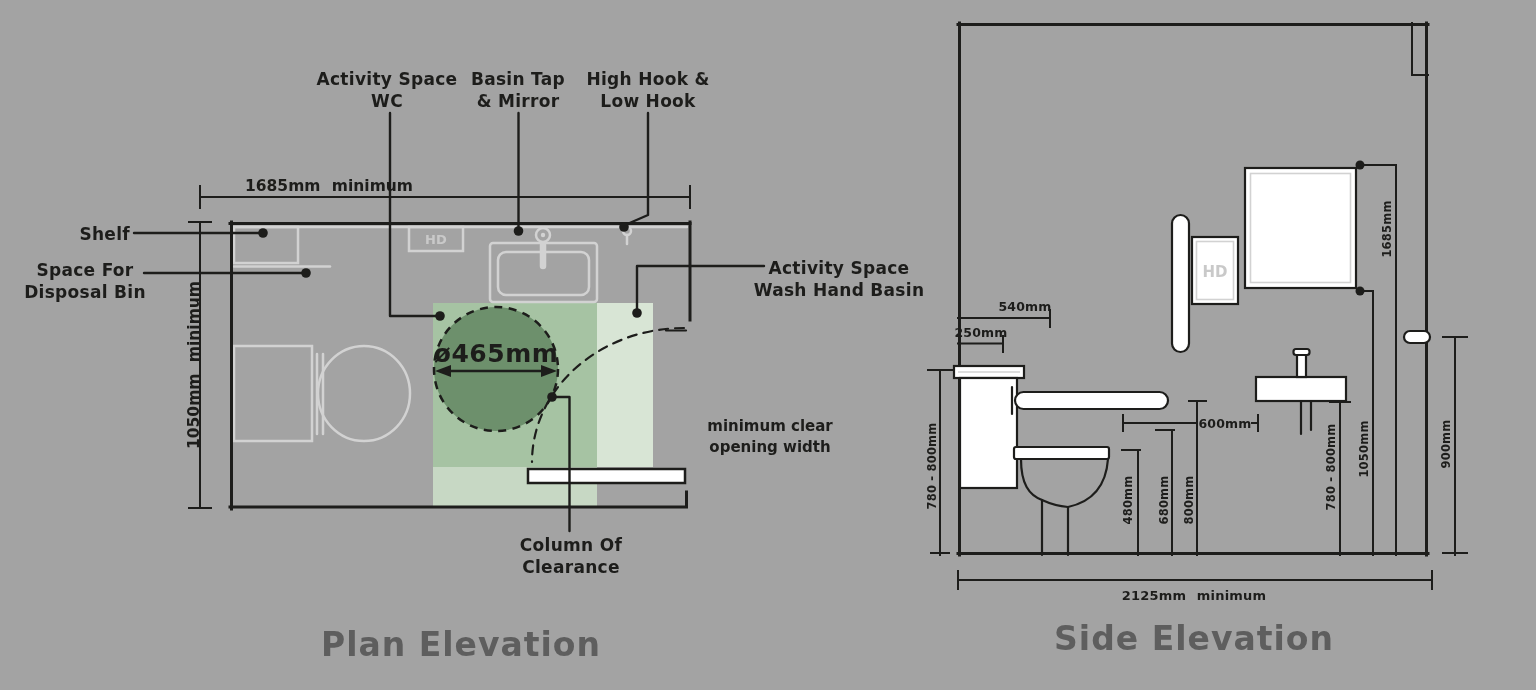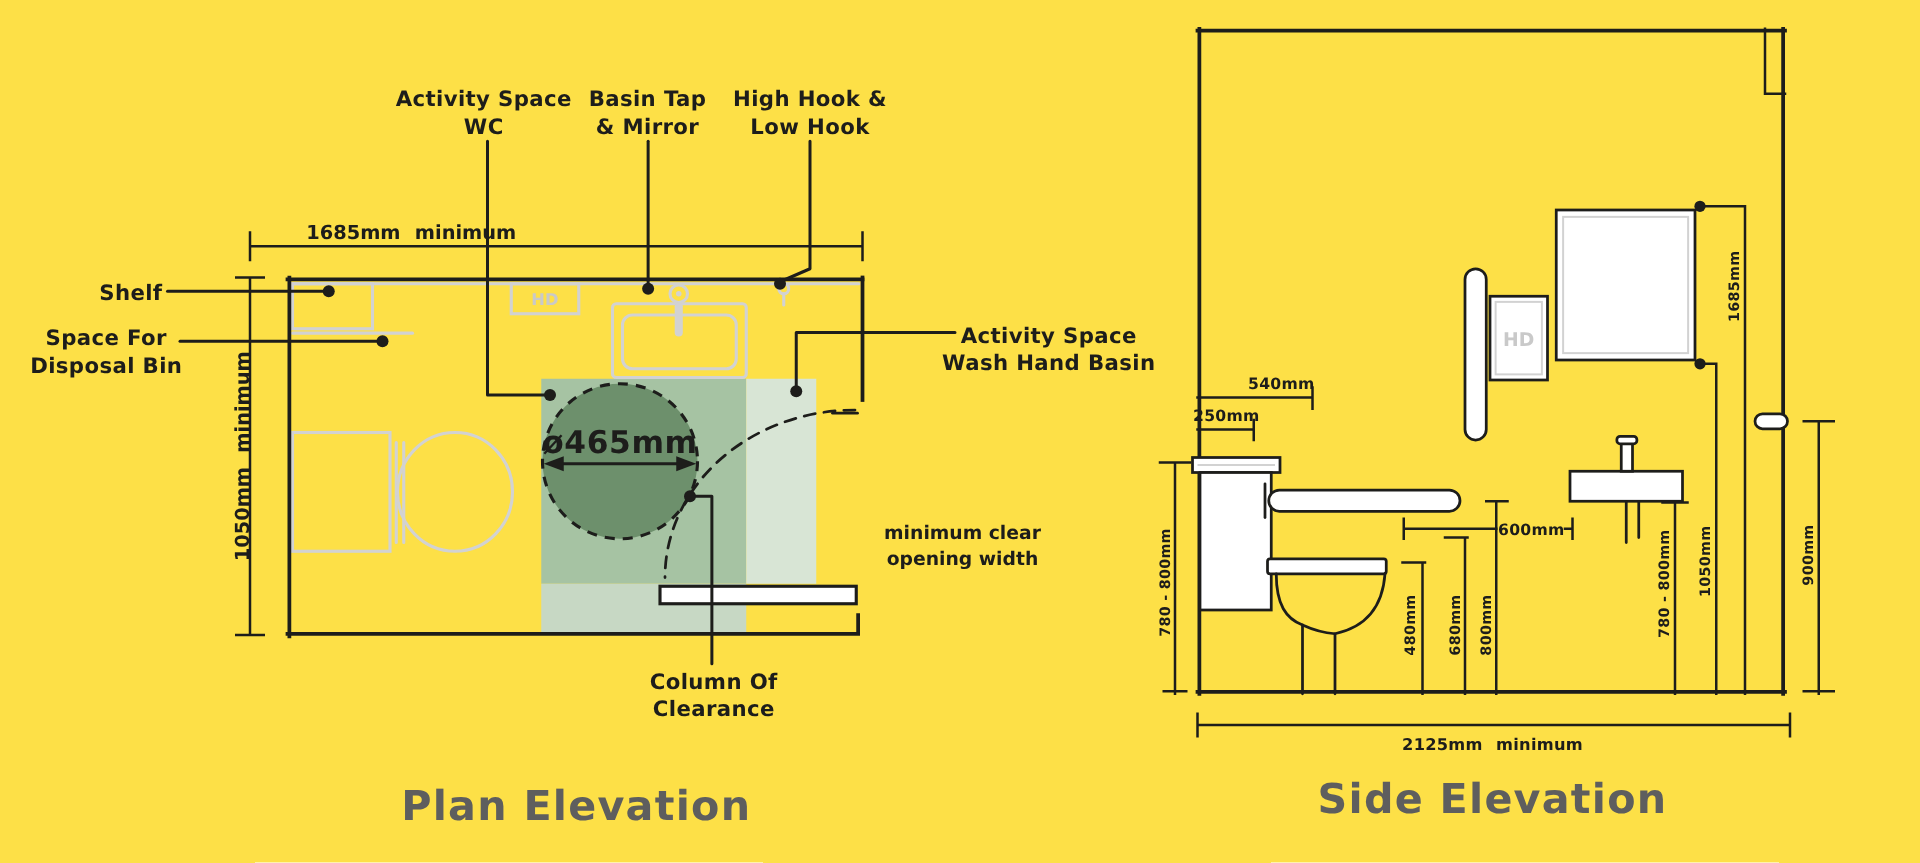--- a/index.html
+++ b/index.html
@@ -5,21 +5,21 @@
   :root{
     --line_dark:#1d1d1b;
     --fixture_gray:#d2d2d2;
     --title_gray:#5e5e5e;
     --activity_space_overlap:#a6c3a3;
     --activity_space_wc:#c7d8c4;
     --activity_space_whb:#d8e5d5;
     --turning_circle:#6d906c;
   }
   html,body{margin:0;padding:0;background:#ffffff;}
-  .canvas{position:relative;width:1536px;height:690px;background:#fde047;overflow:hidden;}
+  .canvas{position:relative;width:1536px;height:690px;background:#a3a3a3;overflow:hidden;}
   svg{display:block;}
   text{font-family:"DejaVu Sans","Liberation Sans",sans-serif;font-weight:bold;fill:var(--line_dark);}
   .s11{font-size:11.5px;letter-spacing:.2px;}
   .s12{font-size:12.5px;letter-spacing:.2px;}
   .s13{font-size:13px;letter-spacing:.2px;}
   .s15{font-size:15px;}
   .s155{font-size:15.5px;}
   .s17{font-size:17px;letter-spacing:.3px;}
   .s25{font-size:25px;letter-spacing:.5px;}
   .title{font-size:33px;fill:var(--title_gray);letter-spacing:1px;}

